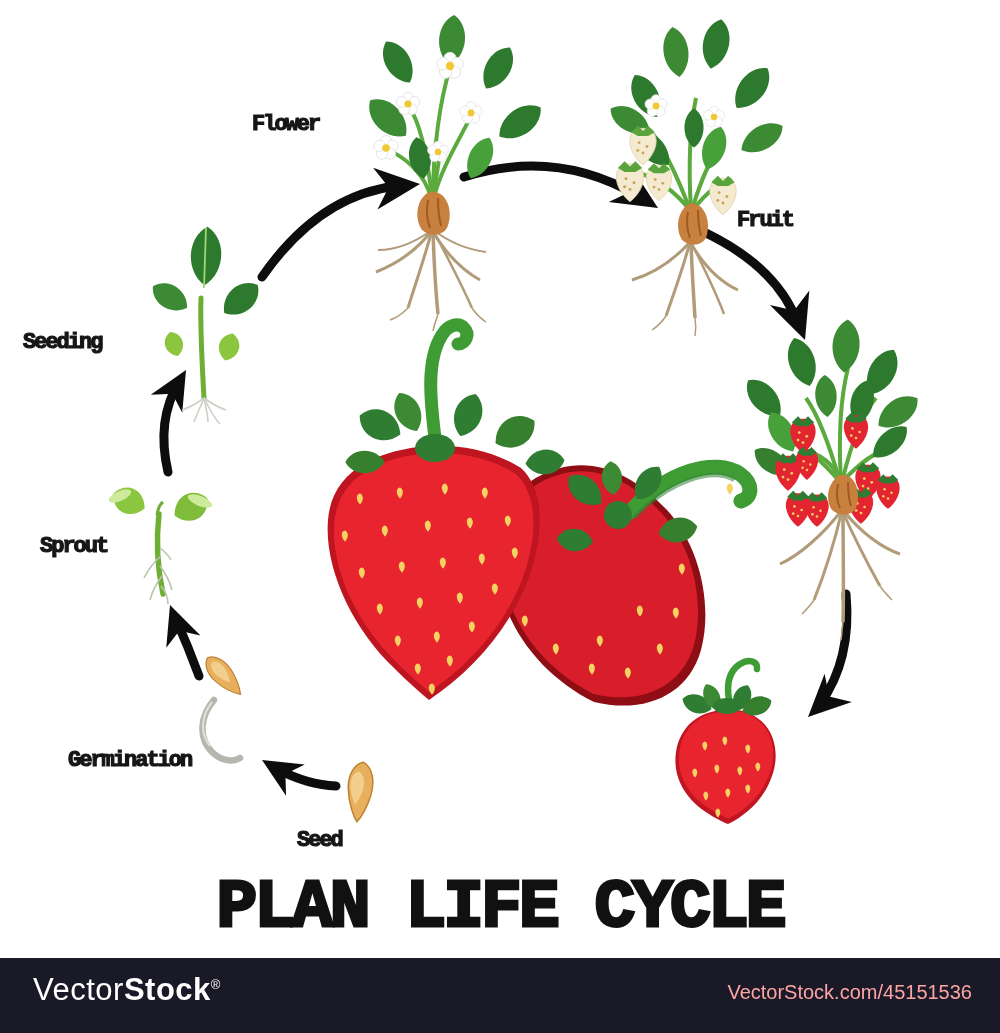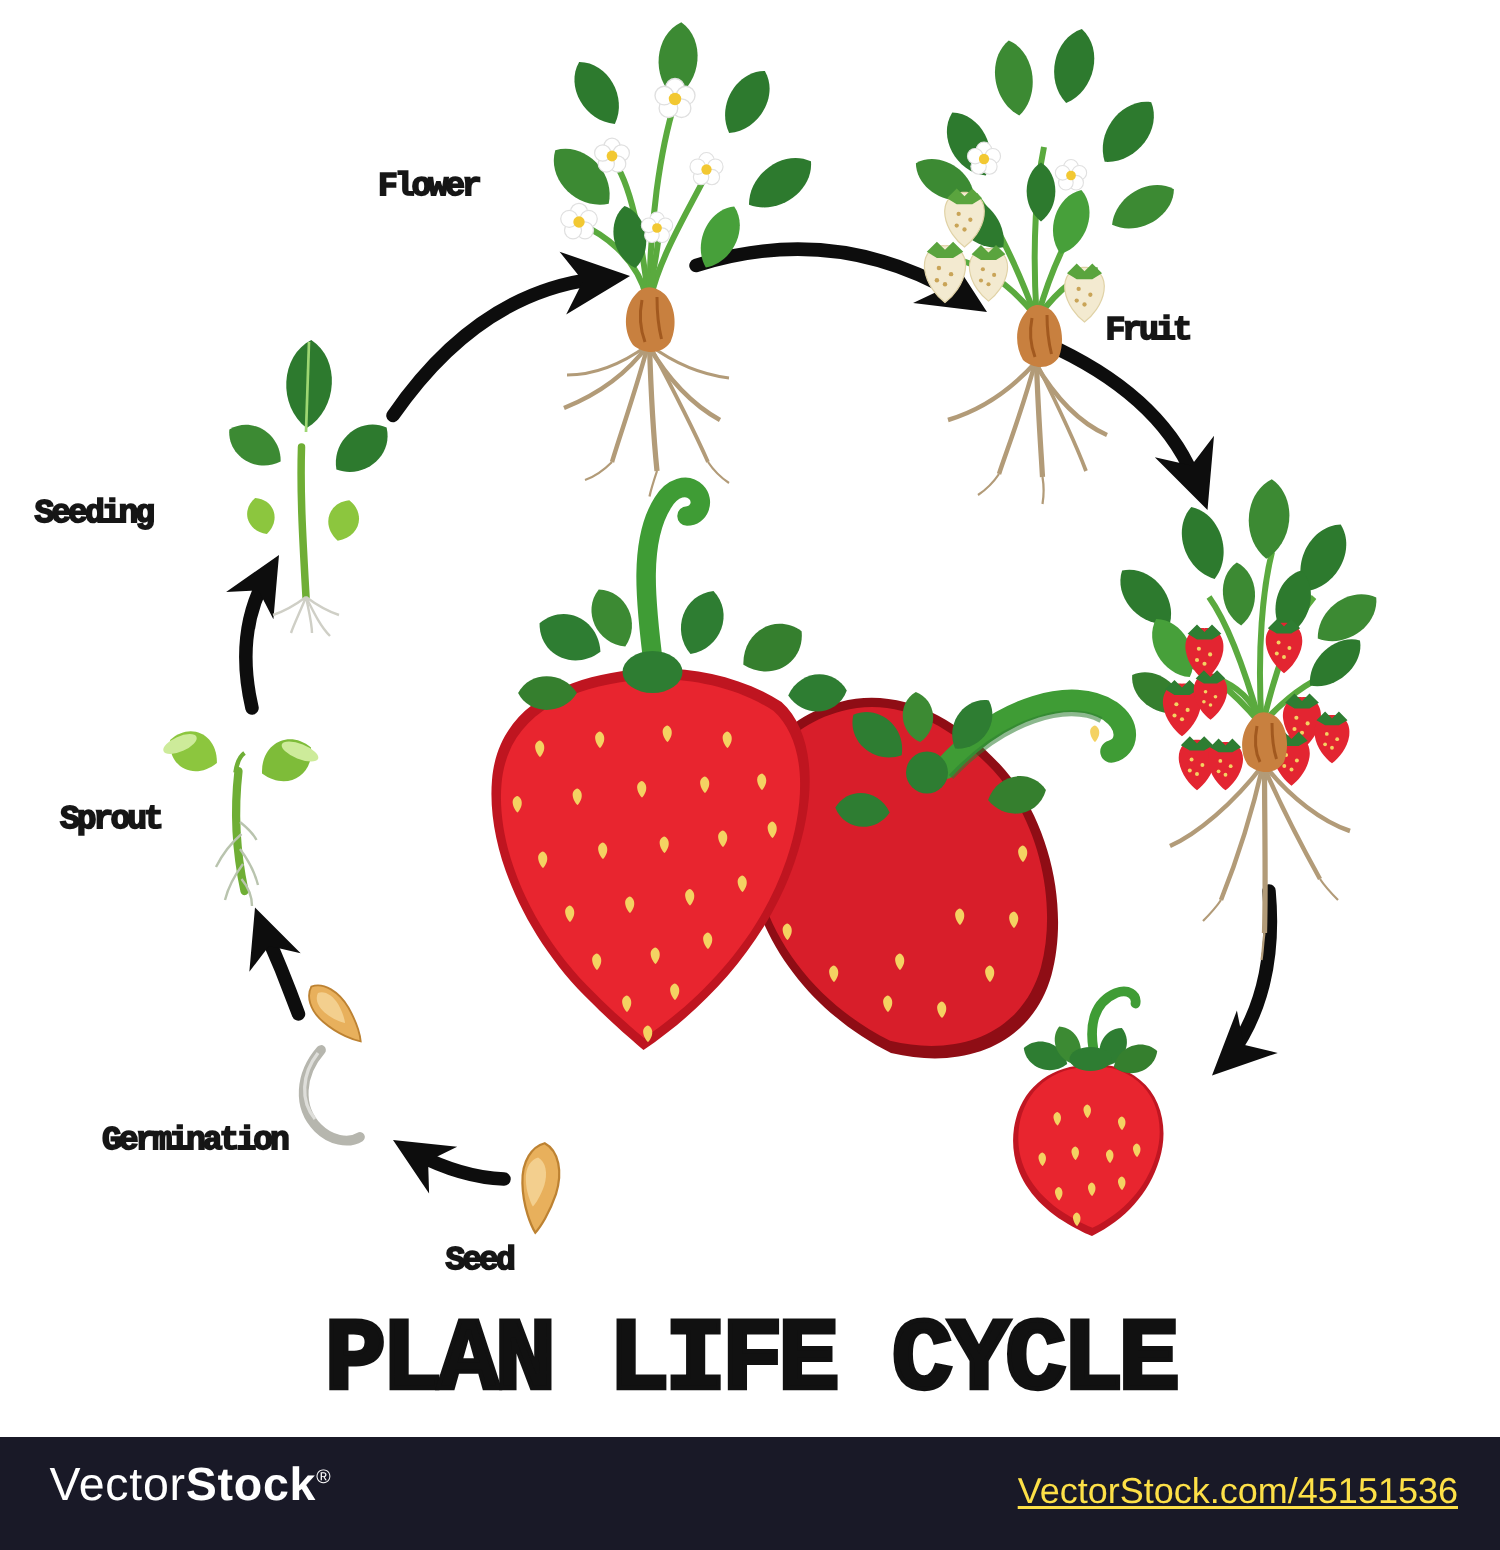--- a/index.html
+++ b/index.html
@@ -11,21 +11,21 @@
                -webkit-text-stroke:1.2px #161616;white-space:nowrap;z-index:3;}
   .diagram-title{position:absolute;left:0;right:0;top:869px;text-align:center;
                font-family:"Liberation Mono","DejaVu Sans Mono",monospace;font-weight:700;
                font-size:68px;letter-spacing:-3px;color:#111;-webkit-text-stroke:3px #111;
                z-index:3;}
   .footer-bar{position:absolute;left:0;right:0;top:958px;height:75px;background:#191927;z-index:4;}
   .brand{position:absolute;left:33px;top:14px;color:#ffffff;font-size:31px;font-weight:300;
          letter-spacing:0.5px;}
   .brand .bold{font-weight:700;}
   .brand sup{font-size:13px;vertical-align:super;}
-  .footer-url{position:absolute;right:28px;top:23px;color:#fde047;font-size:24px;font-weight:400;text-decoration:underline;}
+  .footer-url{position:absolute;right:28px;top:23px;color:#fca5a5;font-size:20px;font-weight:400;}
 </style>
 </head>
 <body>
 
 <div class="canvas">
 
 <svg class="illustration" viewBox="0 0 1000 1033" xmlns="http://www.w3.org/2000/svg">
   <defs>
     <path id="leaf" d="M0,-28 C15,-17 15,15 0,28 C-15,15 -15,-17 0,-28 Z"></path>
     <path id="bseed" d="M0,-4 C2.6,-3 3.2,0.5 2,3 C1.2,4.8 0.4,5.8 0,6 C-0.4,5.8 -2.2,3.8 -2.8,1 C-3.4,-1.8 -2,-3.6 0,-4 Z"></path>

